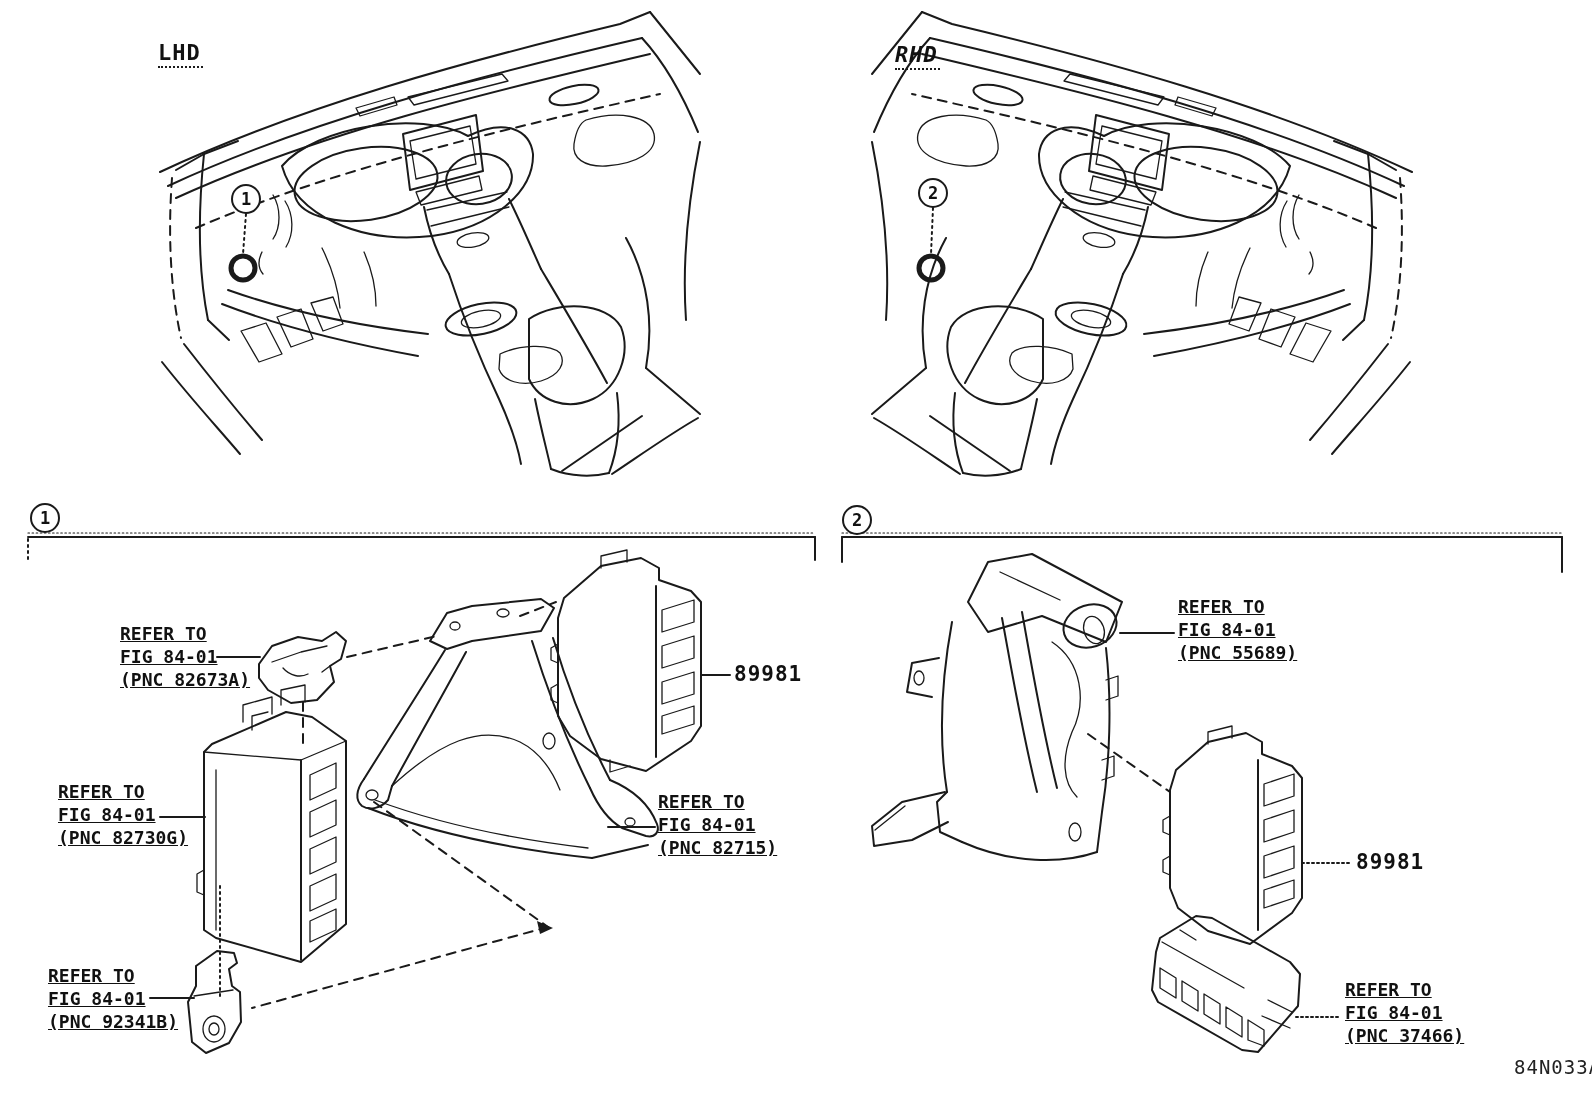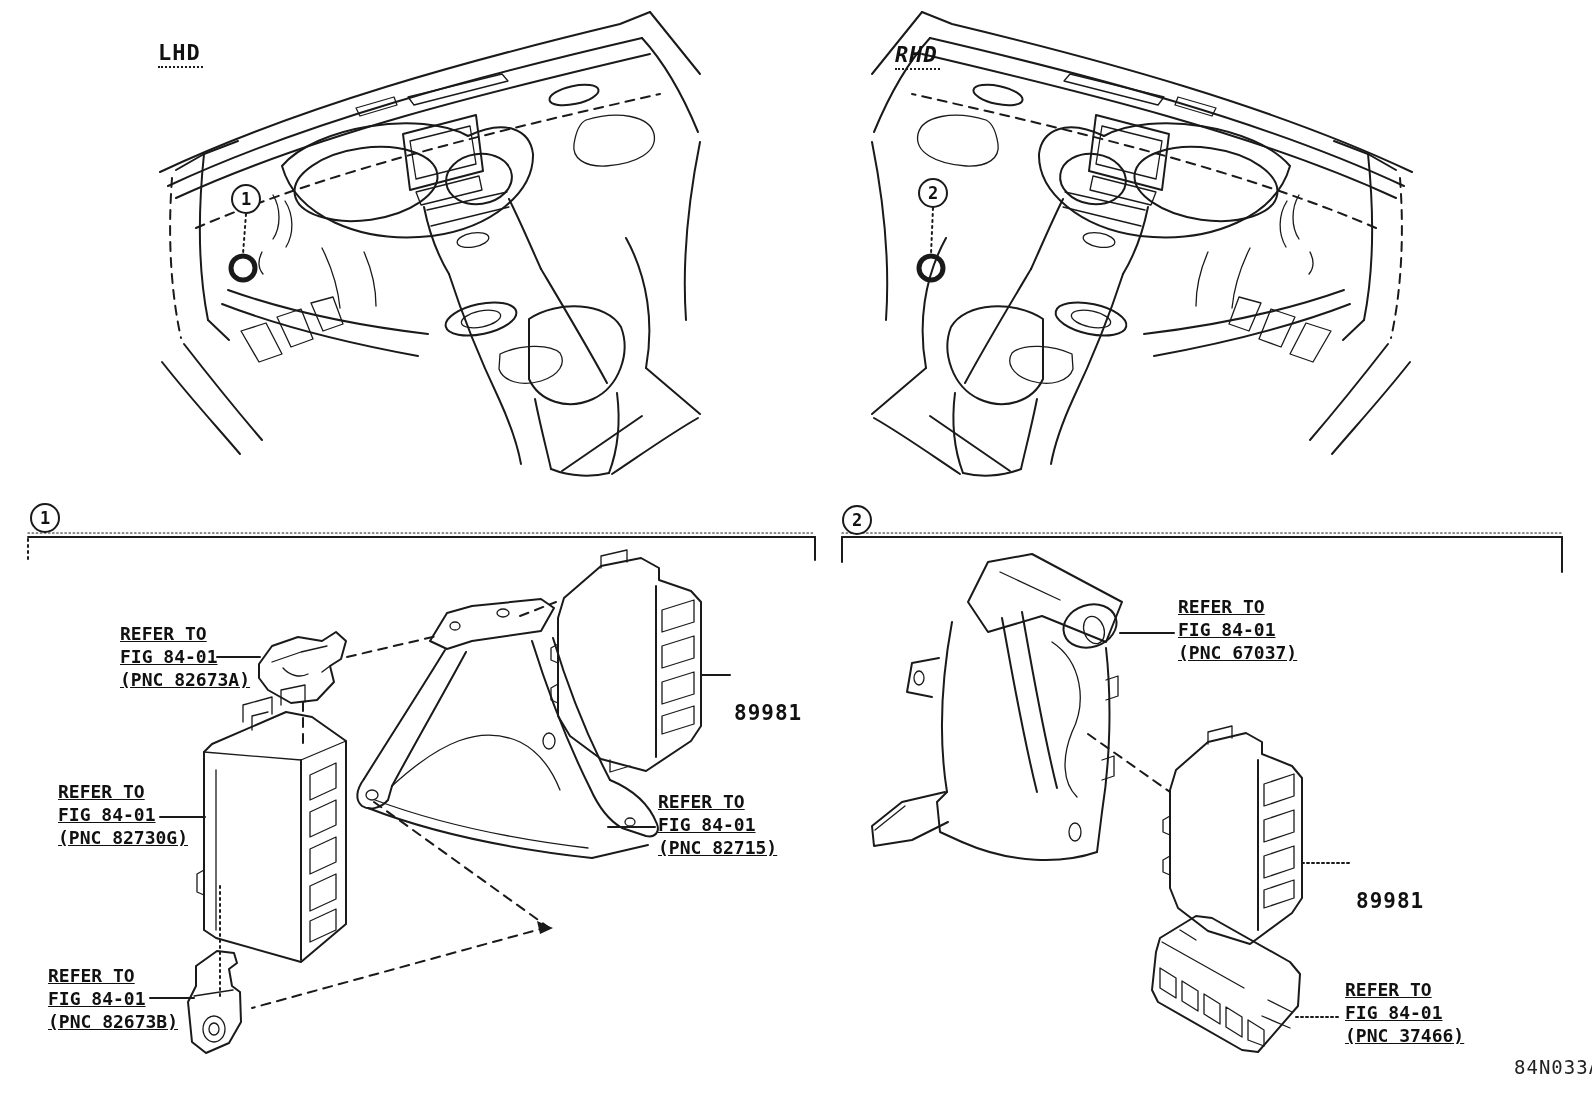--- a/index.html
+++ b/index.html
@@ -13,21 +13,21 @@
   svg.art .dash{stroke-dasharray:9 7;}
   svg.art .dot{stroke-dasharray:2 4;stroke-width:2;}
   svg.art .tick{stroke-width:1.2;stroke-dasharray:1.5 2.6;}
   svg.art .dotlead{stroke-dasharray:2 3;}
   svg.art .boldc{stroke-width:5;}
   svg.art .fill{fill:#1a1a1a;stroke:none;}
   .label{position:absolute;white-space:nowrap;}
   .view-label{font-size:22px;font-weight:bold;letter-spacing:1px;
       border-bottom:2px dotted #1a1a1a;padding:0 2px 1px 0;}
   .callout{position:absolute;font-size:18px;font-weight:bold;line-height:23px;white-space:nowrap;text-decoration:underline;}
-  .partno{position:absolute;font-size:21px;font-weight:bold;letter-spacing:1px;white-space:nowrap;margin-top:39px;}
+  .partno{position:absolute;font-size:21px;font-weight:bold;letter-spacing:1px;white-space:nowrap;}
   .marker{position:absolute;width:26px;height:26px;border:2px solid #1a1a1a;border-radius:50%;
       background:#fff;display:flex;align-items:center;justify-content:center;
       font-size:17px;font-weight:bold;line-height:1;}
   .figcode{position:absolute;font-size:19px;letter-spacing:1px;color:#222;}
 </style>
 </head>
 <body>
 
 <div class="canvas">
 
@@ -286,35 +286,35 @@
 
 <div class="callout" style="left:58px;top:780px;">
   <div>REFER TO</div>
   <div>FIG 84-01</div>
   <div>(PNC 82730G)</div>
 </div>
 
 <div class="callout" style="left:48px;top:964px;">
   <div>REFER TO</div>
   <div>FIG 84-01</div>
-  <div>(PNC 82673B)</div>
+  <div>(PNC 92341B)</div>
 </div>
 
 <div class="partno" style="left:734px;top:662px;">89981</div>
 
 <div class="callout" style="left:658px;top:790px;">
   <div>REFER TO</div>
   <div>FIG 84-01</div>
   <div>(PNC 82715)</div>
 </div>
 
 <div class="callout" style="left:1178px;top:595px;">
   <div>REFER TO</div>
   <div>FIG 84-01</div>
-  <div>(PNC 67037)</div>
+  <div>(PNC 55689)</div>
 </div>
 
 <div class="partno" style="left:1356px;top:850px;">89981</div>
 
 <div class="callout" style="left:1345px;top:978px;">
   <div>REFER TO</div>
   <div>FIG 84-01</div>
   <div>(PNC 37466)</div>
 </div>
 

